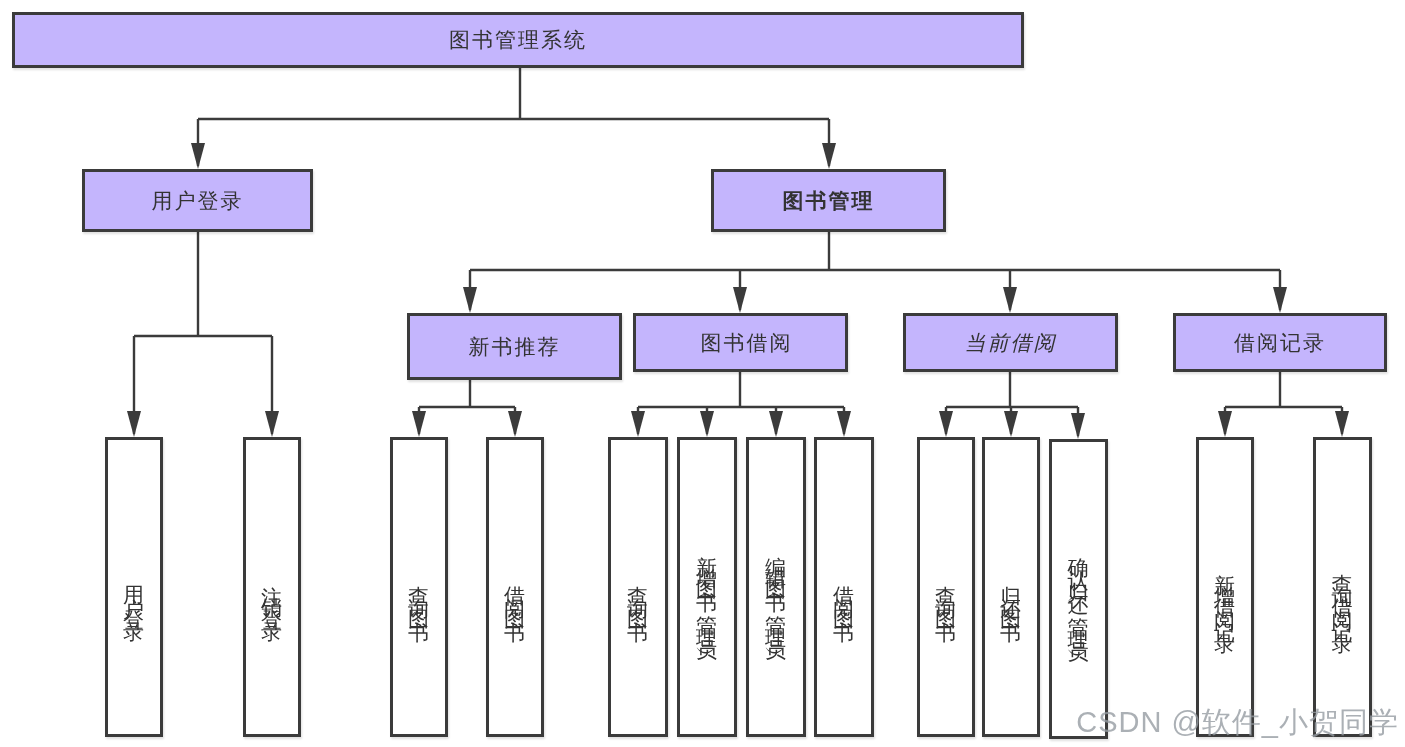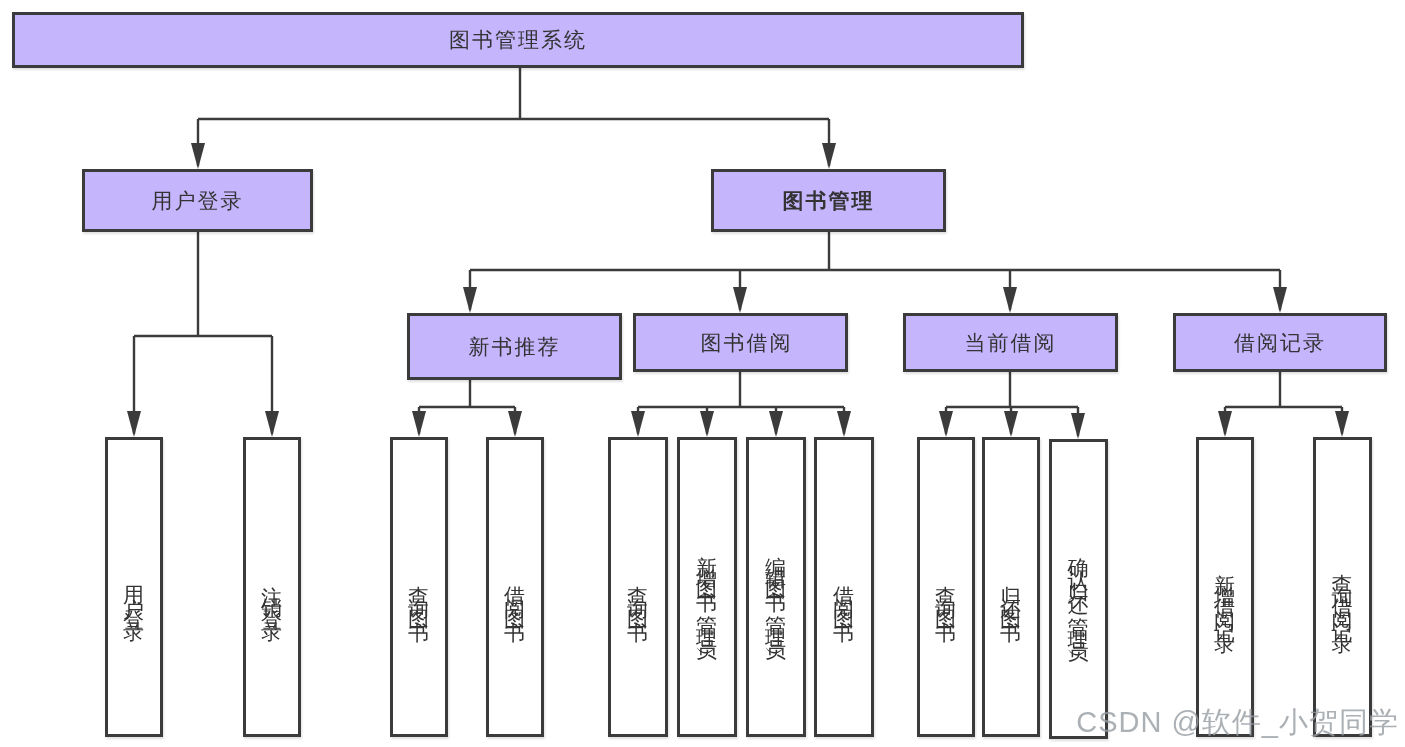--- a/index.html
+++ b/index.html
@@ -103,21 +103,21 @@
     </g>
   </svg>
 
   <div class="hbox" style="left:12px;top:12px;width:1012px;height:56px;">图书管理系统</div>
 
   <div class="hbox" style="left:82px;top:169px;width:231px;height:63px;">用户登录</div>
   <div class="hbox" style="left:711px;top:169px;width:235px;height:63px;font-weight:bold;">图书管理</div>
 
   <div class="hbox" style="left:363px;top:313px;width:215px;height:67px;margin-left:44px;">新书推荐</div>
   <div class="hbox" style="left:633px;top:313px;width:215px;height:59px;padding-left:12px;">图书借阅</div>
-  <div class="hbox" style="left:903px;top:313px;width:215px;height:59px;">当前借阅</div>
+  <div class="hbox" style="left:903px;top:313px;width:215px;height:59px;font-style:italic;">当前借阅</div>
   <div class="hbox" style="left:1173px;top:313px;width:214px;height:59px;">借阅记录</div>
 
   <div class="vbox" style="left:105px;top:437px;width:58px;height:300px;">
     <span>用户登录</span>
   </div>
   <div class="vbox" style="left:243px;top:437px;width:58px;height:300px;">
     <span>注销登录</span>
   </div>
 
   <div class="vbox" style="left:390px;top:437px;width:58px;height:300px;">

